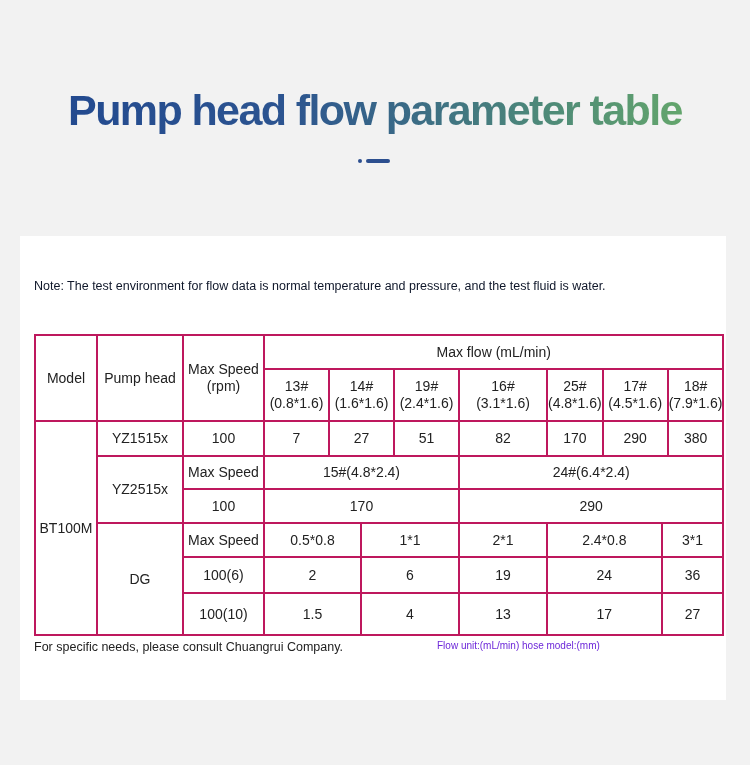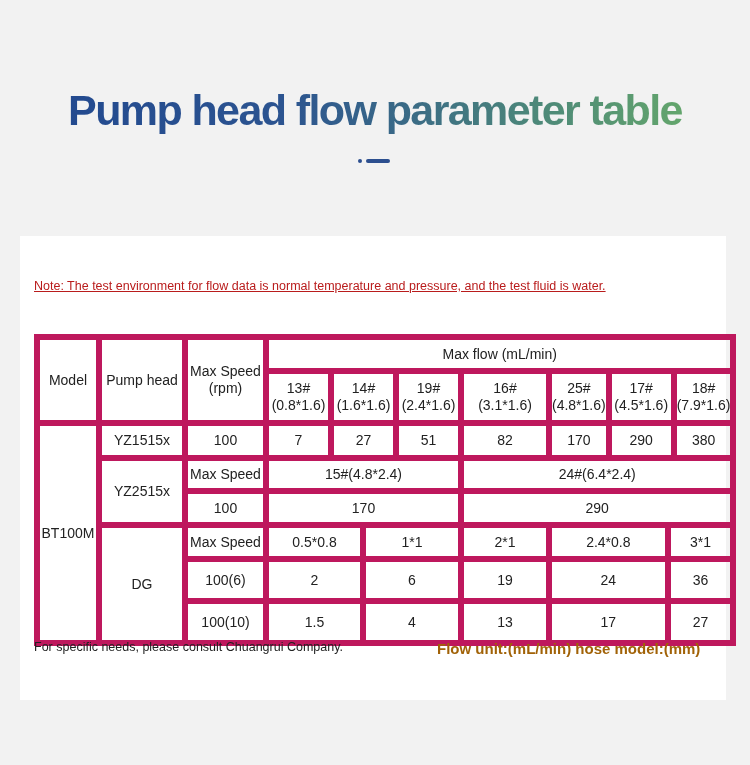--- a/index.html
+++ b/index.html
@@ -64,58 +64,56 @@
       width: 706px;
       height: 464px;
       background: #ffffff;
     }
     .note {
       position: absolute;
       left: 34px;
       top: 278px;
       font-size: 12.5px;
       line-height: 17px;
-      color: #b91c1c;
-      text-decoration: underline;
+      color: #0f172a;
     }
     .note div { white-space: nowrap; }
     table.params {
       position: absolute;
       left: 34px;
       top: 334px;
       border-collapse: collapse;
       table-layout: fixed;
       font-size: 14px;
       color: #222;
     }
     table.params td {
-      border: 6px solid #be185d;
+      border: 2px solid #be185d;
       text-align: center;
       vertical-align: middle;
       padding: 0;
       line-height: 17px;
       white-space: nowrap;
       overflow: hidden;
     }
     .footer-left {
       position: absolute;
       left: 34px;
       top: 640px;
       font-size: 12.5px;
       color: #222;
       white-space: nowrap;
     }
     .footer-right {
       position: absolute;
       left: 437px;
       top: 640px;
-      font-size: 15px;
-      color: #a16207;
+      font-size: 10px;
+      color: #6d28d9;
       white-space: nowrap;
-      font-weight: bold;
     }
   </style>
 </head>
 <body>
 
 <div class="title"><span class="grad">Pump head flow parameter table</span></div>
 
 <div class="deco">
   <div class="dot"></div>
   <div class="dash"></div>
@@ -217,21 +215,21 @@
     <tr style="height:34px">
       <td rowspan="3">DG</td>
       <td>Max Speed</td>
       <td colspan="2">0.5*0.8</td>
       <td colspan="3">1*1</td>
       <td colspan="2">2*1</td>
       <td colspan="2">2.4*0.8</td>
       <td colspan="2">3*1</td>
     </tr>
 
-    <tr style="height:42px">
+    <tr style="height:36px">
       <td>100(6)</td>
       <td colspan="2">2</td>
       <td colspan="3">6</td>
       <td colspan="2">19</td>
       <td colspan="2">24</td>
       <td colspan="2">36</td>
     </tr>
 
     <tr style="height:42px">
       <td>100(10)</td>

